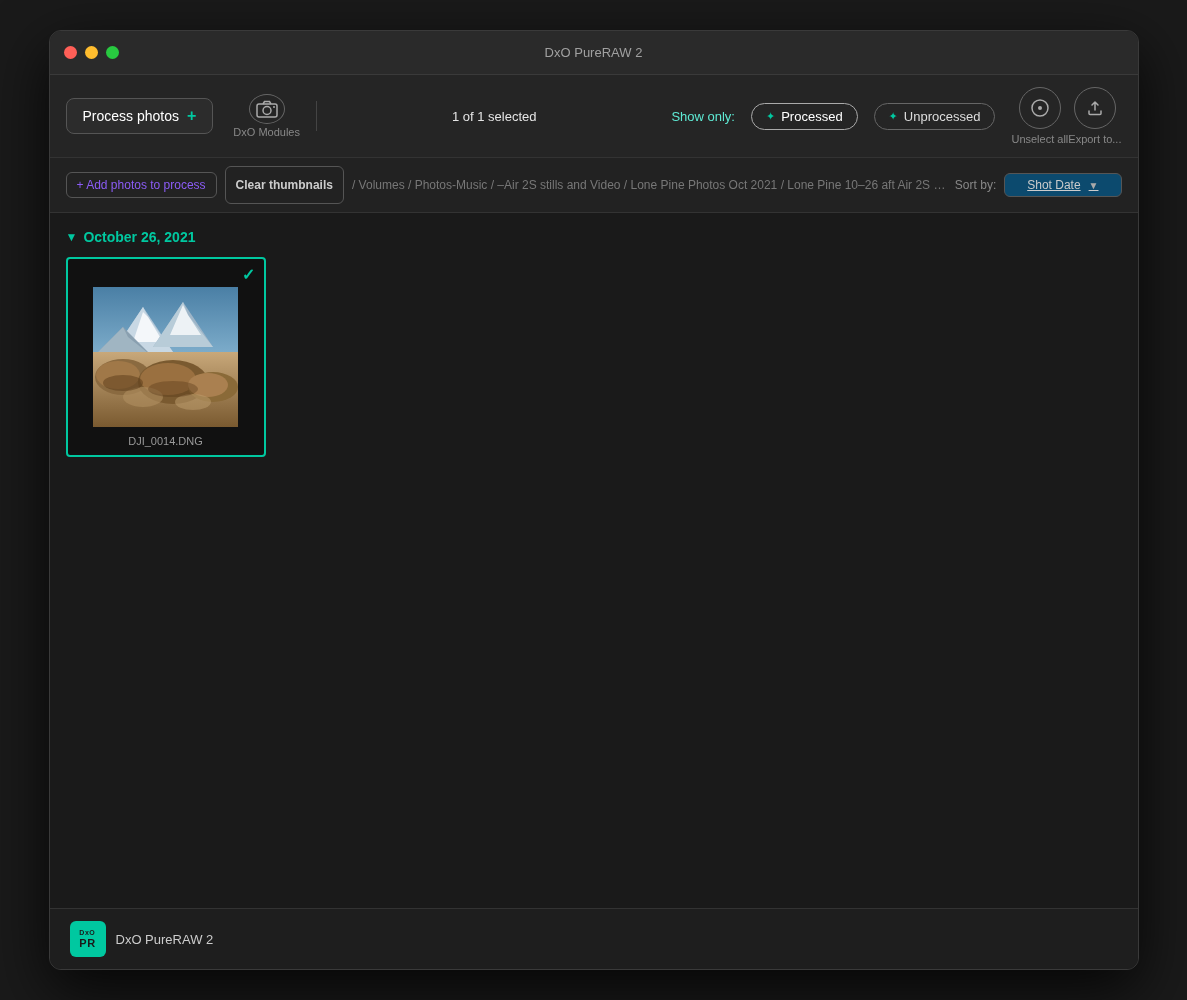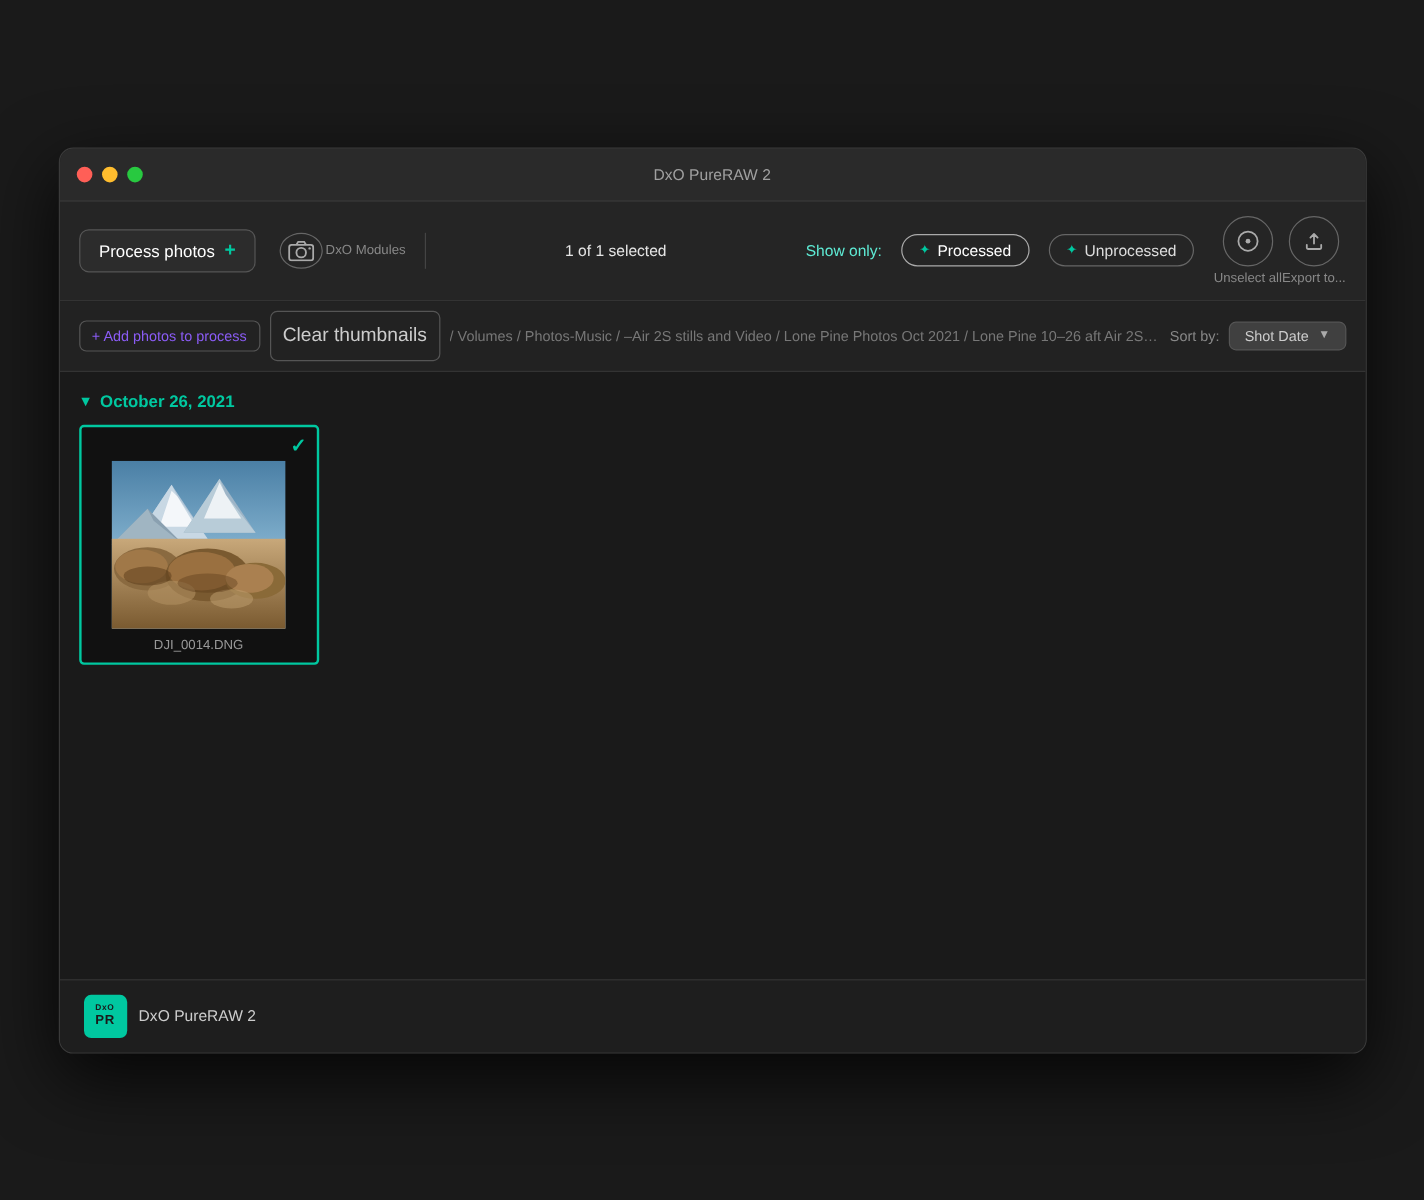--- a/index.html
+++ b/index.html
@@ -6,21 +6,21 @@
     body {
       background: #1a1a1a;
       font-family: -apple-system, BlinkMacSystemFont, 'Helvetica Neue', sans-serif;
       display: flex;
       justify-content: center;
       align-items: center;
       min-height: 100vh;
     }
     .window {
       width: 1090px;
-      height: 755px;
+      height: 940px;
       background: #1e1e1e;
       border-radius: 12px;
       border: 1px solid #3a3a3a;
       overflow: hidden;
       display: flex;
       flex-direction: column;
       box-shadow: 0 20px 60px rgba(0,0,0,0.8);
     }
     
     .title-bar {
@@ -77,21 +77,21 @@
       gap: 8px;
       justify-content: space-between;
     }
     .process-btn .plus-icon {
       color: #00c8a0;
       font-size: 16px;
       font-weight: bold;
     }
     .dxo-modules {
       display: flex;
-      flex-direction: row;
+      flex-direction: column;
       align-items: center;
       gap: 2px;
       margin-left: 4px;
     }
     .dxo-modules-icon {
       width: 36px;
       height: 30px;
       border: 1.5px solid #666;
       border-radius: 50%;
       display: flex;
@@ -177,54 +177,56 @@
       display: flex;
       align-items: center;
       gap: 4px;
       white-space: nowrap;
     }
     .clear-btn {
       background: transparent;
       border: 1px solid #555;
       border-radius: 6px;
       color: #ccc;
-      font-size: 16px;
+      font-size: 12px;
       padding: 11px 10px;
       cursor: pointer;
       white-space: nowrap;
+      font-weight: bold;
     }
     .breadcrumb-path {
       color: #777;
       font-size: 12px;
       flex: 1;
       overflow: hidden;
       white-space: nowrap;
       text-overflow: ellipsis;
     }
     .sort-bar {
       display: flex;
       align-items: center;
       gap: 8px;
       margin-left: auto;
     }
     .sort-label {
       color: #888;
       font-size: 12px;
     }
     .sort-select {
-      background: #404040;
+      background: #0c4a6e;
       border: 1px solid #555;
       border-radius: 6px;
       color: #ccc;
       font-size: 12px;
-      padding: 4px 12px;
+      padding: 4px 22px;
       cursor: pointer;
       display: flex;
       align-items: center;
       gap: 4px;
+      text-decoration: underline;
     }
     
     .content {
       flex: 1;
       background: #1a1a1a;
       overflow-y: auto;
       padding: 16px;
     }
     .date-group {
       margin-bottom: 20px;

